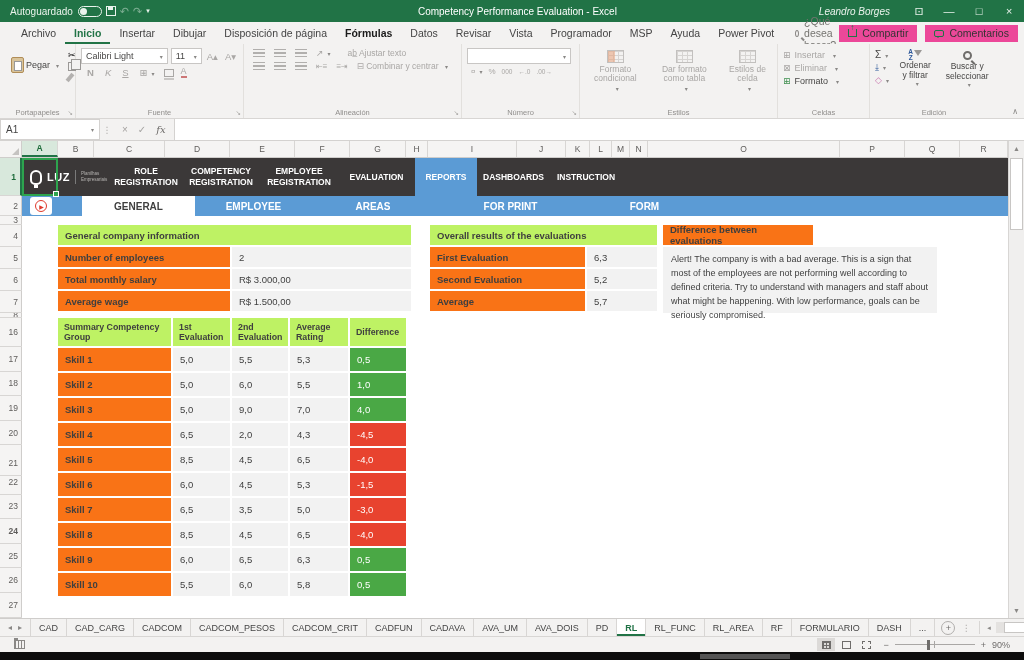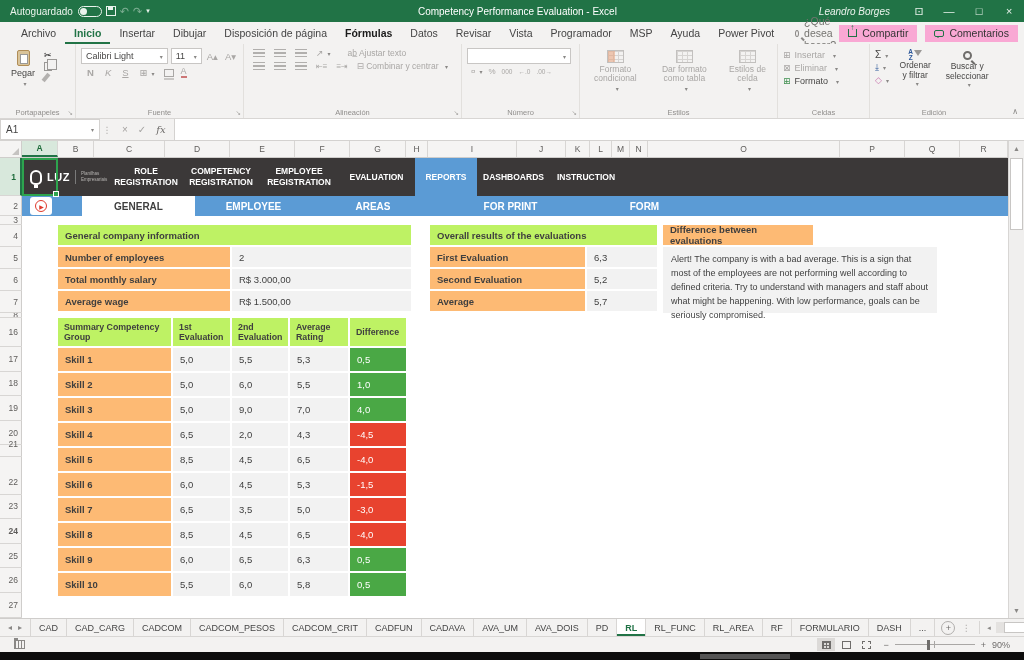--- a/index.html
+++ b/index.html
@@ -25,34 +25,34 @@
   
   .menubar { position:absolute; left:0; top:22px; width:1024px; height:22px; background:#f3f2f1; display:flex; align-items:center; font-size:10.5px; color:#444; }
   .menu-tabs { display:flex; align-items:center; padding-left:12px; gap:0; }
   .mtab { padding:3px 9px 2px; height:22px; display:flex; align-items:center; border-bottom:2.5px solid transparent; white-space:nowrap; }
   .mtab.active { border-bottom-color:#217346; color:#217346; font-weight:bold; }
   .mtab.emph { font-weight:bold; color:#1b1b1b; }
   .menu-search { display:flex; align-items:center; gap:5px; color:#757470; margin-left:12px; }
   .ic-mag { width:7px; height:7px; border:1.5px solid #8a8886; border-radius:50%; position:relative; display:inline-block; }
   .ic-mag::after { content:""; position:absolute; left:6px; top:6px; width:4px; height:1.5px; background:#8a8886; transform:rotate(45deg); transform-origin:0 0; }
   .menu-right { margin-left:auto; display:flex; align-items:center; gap:8px; padding-right:10px; }
-  .menu-btn { display:flex; align-items:center; gap:5px; background:#f9a8d4; padding:2.5px 9px; font-size:10.5px; color:#333; }
+  .menu-btn { display:flex; align-items:center; gap:5px; background:#ec4899; padding:2.5px 9px; font-size:10.5px; color:#333; }
   .ic-share { width:9px; height:8px; border:1.3px solid #217346; border-top:none; position:relative; display:inline-block; }
   .ic-share::after { content:"↑"; position:absolute; left:1px; top:-6px; font-size:8px; color:#217346; }
   .ic-bubble { width:10px; height:7px; border:1.3px solid #217346; border-radius:2px; position:relative; display:inline-block; }
   .ic-bubble::after { content:""; position:absolute; left:1px; bottom:-4px; border:2px solid transparent; border-top-color:#217346; }
 
   
   .ribbon { position:absolute; left:0; top:44px; width:1024px; height:75px; background:#f3f2f1; border-bottom:1px solid #d8d6d4; display:flex; }
   .rgroup { position:relative; border-right:1px solid #e2e0dd; padding:4px 5px 13px; }
   .rg-label { position:absolute; bottom:1px; left:0; right:0; text-align:center; font-size:7.5px; color:#908e8c; }
   .dlg { position:absolute; right:2px; bottom:1px; font-size:6.5px; color:#9c9a98; }
   .dim-t { color:#a9a7a5; }
   .dark-t { color:#474645; }
-  .big-btn { display:flex; flex-direction:column; align-items:center; gap:2px; padding:2px 6px; font-size:9px; }
+  .big-btn { display:flex; flex-direction:row; align-items:center; gap:2px; padding:2px 6px; font-size:9px; }
   .ic-clip { width:13px; height:16px; border:1.5px solid #b08d57; border-radius:2px; position:relative; background:#d9c49a; }
   .ic-clip::after { content:""; position:absolute; left:2px; top:3px; width:6px; height:8px; background:#fff; border:1px solid #999; }
   .sm-col { display:flex; flex-direction:column; gap:2px; margin-left:3px; padding-top:2px; }
   .smi { font-size:9px; line-height:10px; }
   .ic-copy { width:8px; height:9px; border:1.3px solid #9a9896; position:relative; display:inline-block; }
   .ic-copy::after { content:""; position:absolute; left:2px; top:-4px; width:8px; height:9px; border:1.3px solid #9a9896; background:#f3f2f1; }
   .ic-brush { width:4px; height:9px; background:#b3b1af; transform:rotate(40deg); display:inline-block; }
   .frow { display:flex; align-items:center; gap:3px; margin-bottom:3px; }
   .combo { background:#fff; border:1px solid #c8c6c4; font-size:9px; color:#474645; display:flex; align-items:center; justify-content:space-between; padding:1px 4px; height:16px; }
   .carr { font-size:6px; color:#8a8886; margin-left:4px; }
@@ -110,21 +110,21 @@
   .play-circ { width:12px; height:12px; border:1.5px solid #df3a2c; border-radius:50%; display:flex; align-items:center; justify-content:center; color:#df3a2c; font-size:6px; padding-left:1px; }
   .stab { position:absolute; top:38px; height:20px; display:flex; align-items:center; justify-content:center; color:#fff; font-size:10px; font-weight:bold; }
   .stab.active { background:#fff; color:#3f3f3f; }
   .sel-a1 { position:absolute; left:0; top:0; width:36px; height:38px; border:2px solid #2da44e; }
   .sel-a1::after { content:""; position:absolute; right:-3px; bottom:-3px; width:4px; height:4px; background:#2da44e; border:1px solid #fff; }
 
   .tbl { position:absolute; display:flex; flex-direction:column; gap:2px; font-size:9.5px; color:#3f3f3f; }
   .trow { display:flex; gap:2px; }
   .tcell { display:flex; align-items:center; padding:0 7px; overflow:hidden; }
   .hd { background:#bef264; font-weight:bold; }
-  .lbl { background:#fdba74; font-weight:bold; }
+  .lbl { background:#f97316; font-weight:bold; }
   .val { background:#f2f2f2; }
   .red-val { background:#e8432f; color:#fff;margin-top:44px; }
   .diff-pos { background:#4aa845; color:#fff; }
   .diff-neg { background:#e8432f; color:#fff; }
   .alert-box { position:absolute; background:#f2f2f2; font-size:9px; line-height:14px; color:#3f3f3f; padding:5px 8px; }
   .comp-hd .tcell { line-height:1.15; padding:2px 6px; font-size:8.8px; align-items:center; }
 
   
   .tabsbar { position:absolute; left:0; top:618px; width:1024px; height:18px; background:#f3f2f1; border-top:1px solid #cfcdcb; display:flex; align-items:stretch; font-size:9px; color:#444; }
   .tb-arrows { display:flex; align-items:center; gap:6px; padding:0 8px; color:#8a8886; font-size:8px; }
@@ -405,21 +405,21 @@
       <div class="rh" style="top: 67px; height: 22px;">4</div>
       <div class="rh" style="top: 89px; height: 22px;">5</div>
       <div class="rh" style="top: 111px; height: 22px;">6</div>
       <div class="rh" style="top: 133px; height: 22px;">7</div>
       <div class="rh" style="top: 155px; height: 5px;">8</div>
       <div class="rh" style="top: 160px; height: 29px;">16</div>
       <div class="rh" style="top: 189px; height: 24.6px;">17</div>
       <div class="rh" style="top: 213.6px; height: 24.6px;">18</div>
       <div class="rh" style="top: 238.2px; height: 24.6px;">19</div>
       <div class="rh" style="top: 262.8px; height: 24.6px;">20</div>
-      <div class="rh" style="top: 274px; height: 24.6px;">21</div>
+      <div class="rh" style="top: 293px; height: 24.6px;">21</div>
       <div class="rh" style="top: 312px; height: 24.6px;">22</div>
       <div class="rh" style="top: 336.6px; height: 24.6px;">23</div>
       <div class="rh" style="top: 361.2px; height: 24.6px; font-weight: bold;">24</div>
       <div class="rh" style="top: 385.8px; height: 24.6px;">25</div>
       <div class="rh" style="top: 410.4px; height: 24.6px;">26</div>
       <div class="rh" style="top: 435px; height: 25px;">27</div>
     </div>
 
   <div class="sheet">
     <div class="wbnav" id="wbnav">

